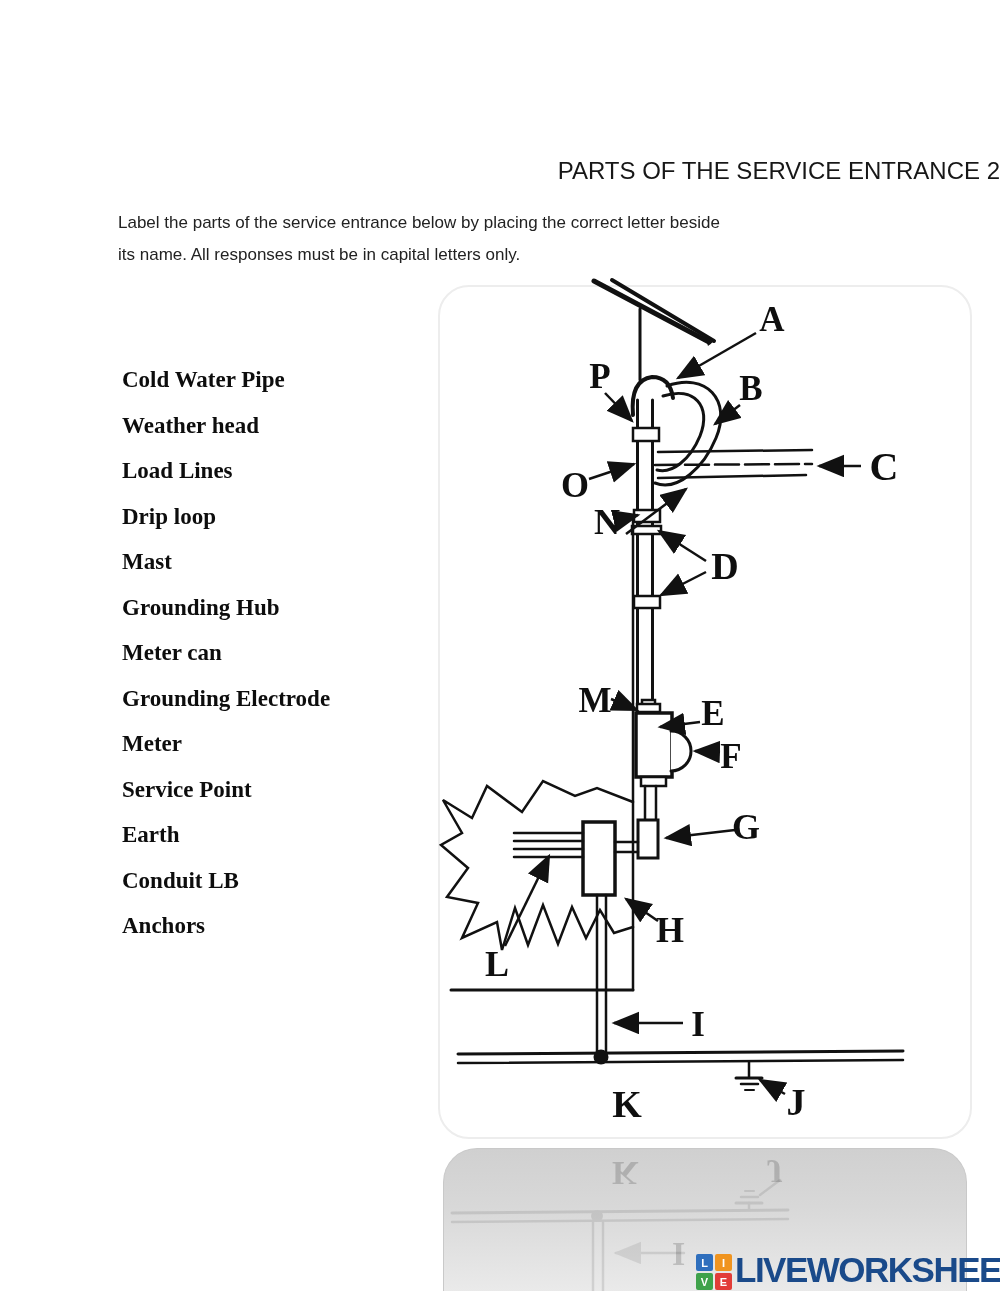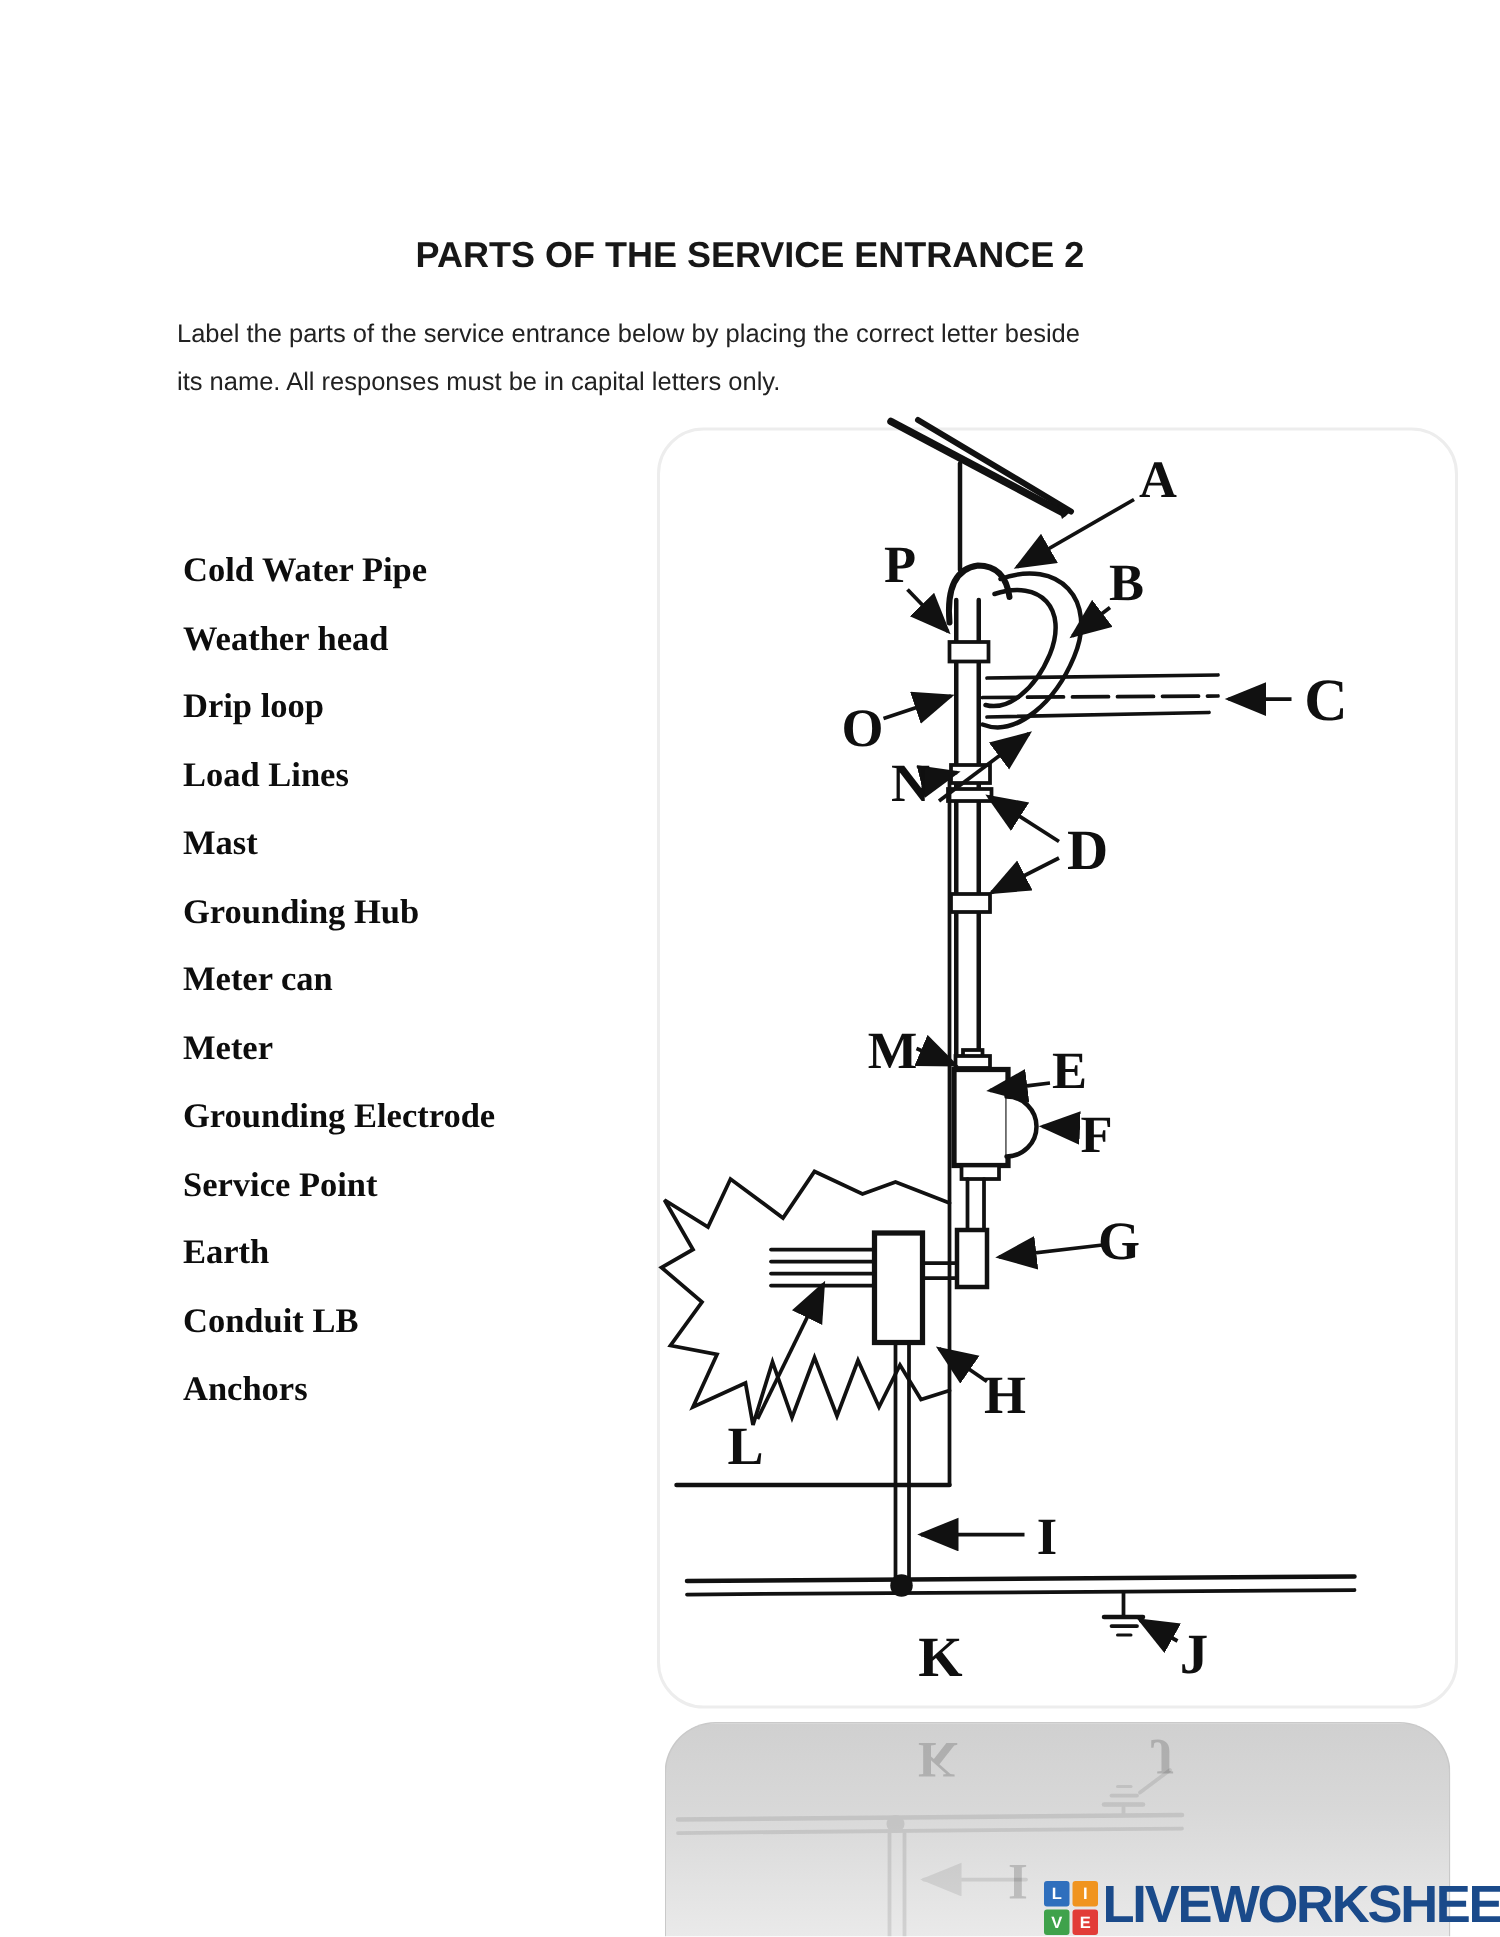--- a/index.html
+++ b/index.html
@@ -1,19 +1,19 @@
 <!DOCTYPE html>
 <html><head>
 <meta charset="utf-8">
 <style>
   html,body{margin:0;padding:0;background:#fff;}
   .page{position:relative;width:1000px;height:1291px;background:#ffffff;overflow:hidden;
         font-family:"Liberation Sans", sans-serif;color:#111;}
-  .title{position:absolute;left:0;top:157px;width:1000px;text-align:center;
-         font-size:24px;font-weight:bold;color:#171717;}
+  .title{position:absolute;left:0;top:157px;width:1000px;text-align:right;
+         font-size:24px;font-weight:normal;color:#171717;}
   .instructions{position:absolute;left:118px;top:207px;width:780px;
          font-size:17px;line-height:31.5px;color:#222;}
   .parts{position:absolute;left:118px;top:363px;margin:4px;padding:0;
          font-family:"Liberation Serif", serif;font-weight:bold;font-size:23px;color:#0d0d0d;}
   .parts li{list-style:none;height:45.5px;line-height:26px;}
   .diagram-svg{position:absolute;left:430px;top:270px;}
   .reflection{position:absolute;left:443px;top:1148px;width:522px;height:143px;
          border-radius:34px 34px 0 0;
          background:linear-gradient(180deg,#d0d0d0 0%,#d8d8d8 40%,#eaeaea 100%);
          border:1px solid #c9c9c9;border-bottom:none;}
@@ -34,27 +34,27 @@
   <div class="title">PARTS OF THE SERVICE ENTRANCE 2</div>
 
   <div class="instructions">
     <div>Label the parts of the service entrance below by placing the correct letter beside</div>
     <div>its name. All responses must be in capital letters only.</div>
   </div>
 
   <ul class="parts" id="parts-list">
       <li>Cold Water Pipe</li>
       <li>Weather head</li>
+      <li>Load Lines</li>
       <li>Drip loop</li>
-      <li>Load Lines</li>
       <li>Mast</li>
       <li>Grounding Hub</li>
       <li>Meter can</li>
+      <li>Grounding Electrode</li>
       <li>Meter</li>
-      <li>Grounding Electrode</li>
       <li>Service Point</li>
       <li>Earth</li>
       <li>Conduit LB</li>
       <li>Anchors</li>
     </ul>
 
   <svg class="diagram-svg" id="diagram" width="570" height="880" viewBox="430 270 570 880">
     <defs>
       <marker id="ah" markerWidth="12" markerHeight="10" refX="10" refY="4.5" orient="auto">
         <path d="M0,0 L11,4.5 L0,9 z" fill="#111"></path>

